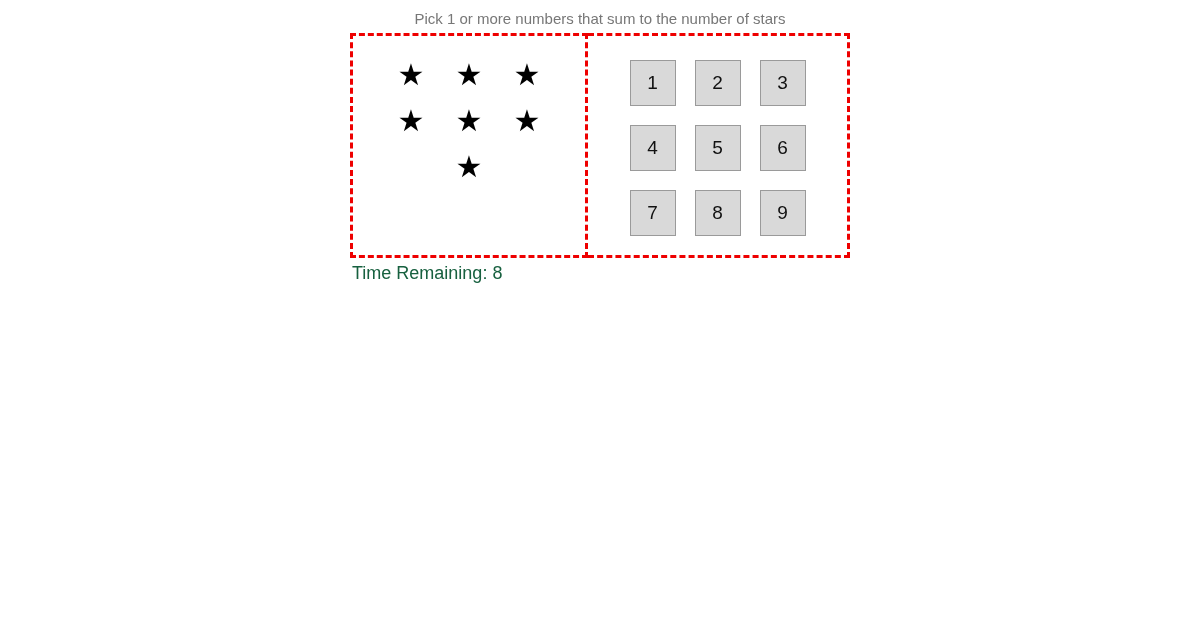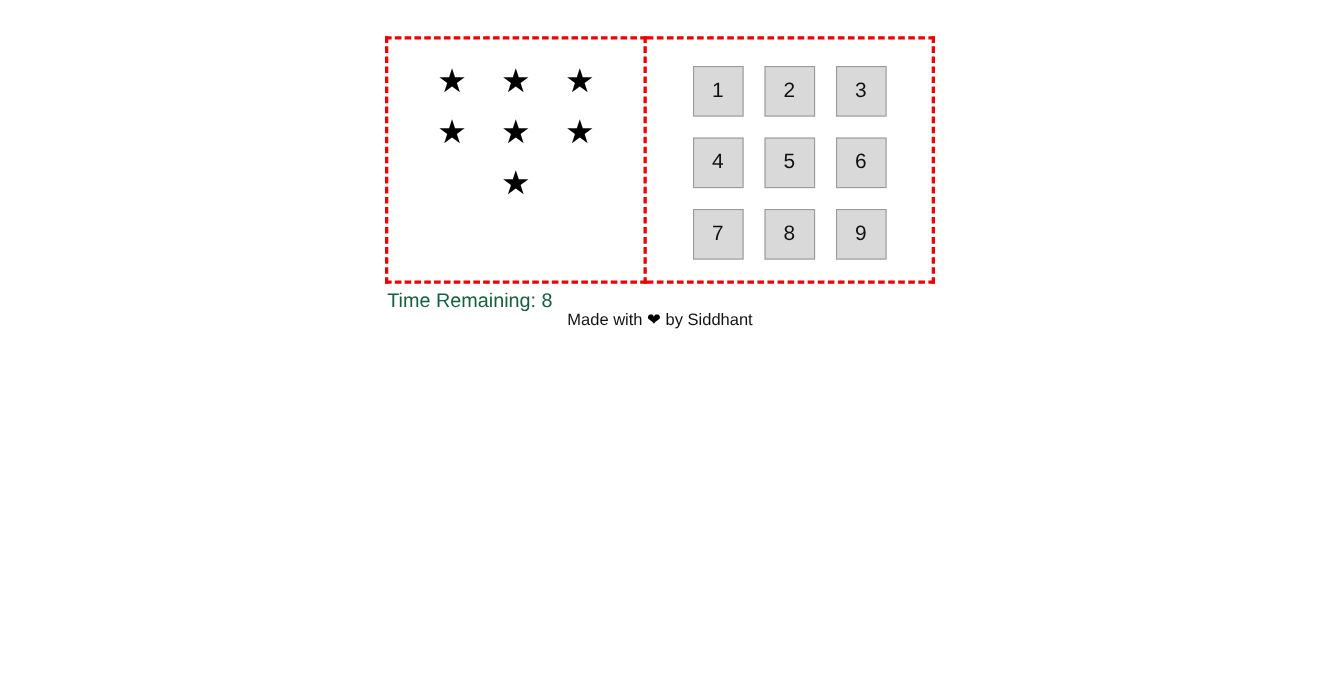--- a/index.html
+++ b/index.html
@@ -110,20 +110,21 @@
   }
   .heart {
     color: #000000;
   }
 </style>
 </head>
 <body>
 
 <div id="app">
 
+  <div class="instruction">Pick 1 or more numbers that sum to the number of stars</div>
 
   <div class="game-board">
 
     <div class="stars-panel">
       <div class="stars-grid">
         <span class="star">★</span>
         <span class="star">★</span>
         <span class="star">★</span>
         <span class="star">★</span>
         <span class="star">★</span>
@@ -161,17 +162,14 @@
         <div class="number-cell">
           <div class="number-tile">9</div>
         </div>
       </div>
     </div>
 
   </div>
 
   <div class="timer">Time Remaining: 8</div>
 
-  <div class="footer">
-    <span>Made with </span><span class="heart">❤</span><span> by Siddhant</span>
-  </div>
 
 </div>
 
 </body></html>

